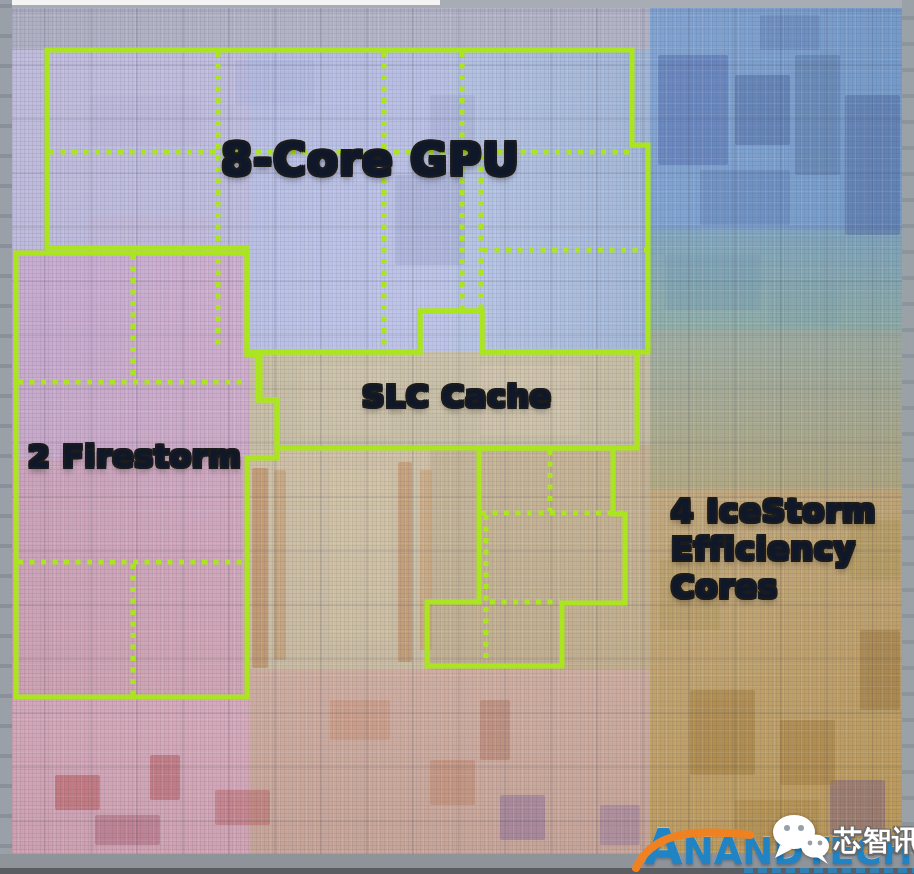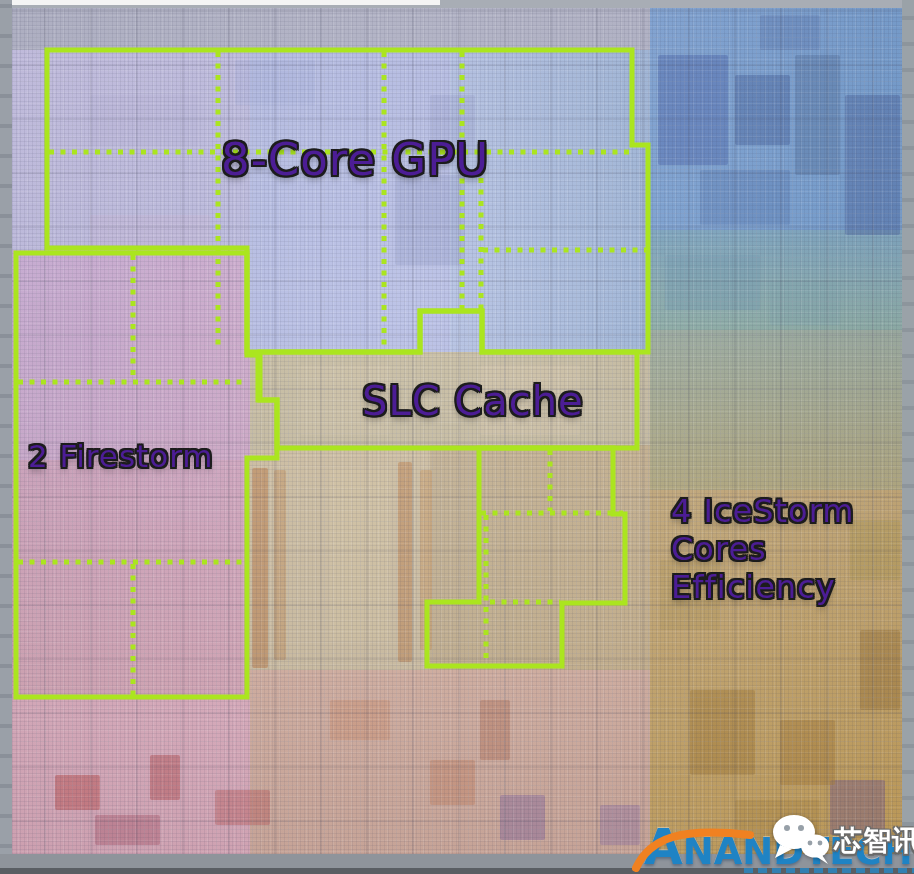--- a/index.html
+++ b/index.html
@@ -27,28 +27,28 @@
     background:radial-gradient(circle at 45% 35%, rgba(255,255,255,.10), rgba(70,70,95,.10));
   }
   
   .frame{position:absolute;z-index:4;}
   
   #overlay{position:absolute;left:0;top:0;z-index:5;}
   #overlay .outline{fill:none;stroke:var(--annotation-green,#abe51f);stroke-width:5;stroke-linejoin:miter;}
   #overlay .dash{fill:none;stroke:var(--annotation-green,#abe51f);stroke-width:5;stroke-dasharray:5 6.5;}
   
   .annot{
-    position:absolute;z-index:6;color:#4c1d95;font-weight:normal;white-space:nowrap;letter-spacing:1px;
+    position:absolute;z-index:6;color:#0f172a;font-weight:bold;white-space:nowrap;letter-spacing:1px;
     text-shadow:
       -2px -2px 0 #1c1c1c, 2px -2px 0 #1c1c1c, -2px 2px 0 #1c1c1c, 2px 2px 0 #1c1c1c,
       -2px 0 0 #1c1c1c, 2px 0 0 #1c1c1c, 0 -2px 0 #1c1c1c, 0 2px 0 #1c1c1c,
       0 4px 6px rgba(0,0,0,.40);
   }
   #lbl-gpu{left:221px;top:133px;font-size:45px;}
-  #lbl-slc{left:362px;top:378px;font-size:40px;}
+  #lbl-slc{left:362px;top:378px;font-size:31px;}
   #lbl-firestorm{left:28px;top:436px;font-size:31px;line-height:40px;}
   #lbl-icestorm{left:671px;top:492px;font-size:32px;line-height:38px;}
   
   #anandtech{position:absolute;left:632px;top:810px;width:282px;height:64px;z-index:7;}
   #anandtech .brand{
     display:block;position:absolute;left:12px;top:8px;font-size:37px;font-weight:bold;
     color:var(--anandtech-blue,#1f83c4);letter-spacing:0px;
     text-shadow:0 2px 3px rgba(8,40,80,.35), 0 -1px 0 rgba(255,255,255,.35);
   }
   #anandtech .brand::first-letter{font-size:50px;}
@@ -165,22 +165,22 @@
     </g>
   </svg>
 
   <div class="annot" id="lbl-gpu">8-Core GPU</div>
   <div class="annot" id="lbl-slc">SLC Cache</div>
   <div class="annot" id="lbl-firestorm">
     <div>2 Firestorm</div>
   </div>
   <div class="annot" id="lbl-icestorm">
     <div>4 IceStorm</div>
+    <div>Efficiency</div>
     <div>Cores</div>
-    <div>Efficiency</div>
   </div>
 
   <div id="anandtech">
     <span class="brand">ANANDTECH</span>
     <svg class="swoosh" width="124" height="54" viewBox="0 0 124 54">
       <path d="M4,50 C18,20 48,9 118,17" fill="none" style="stroke:var(--swoosh-orange,#f08121);" stroke-width="8" stroke-linecap="round"></path>
     </svg>
     <div class="tagline"></div>
   </div>
 

